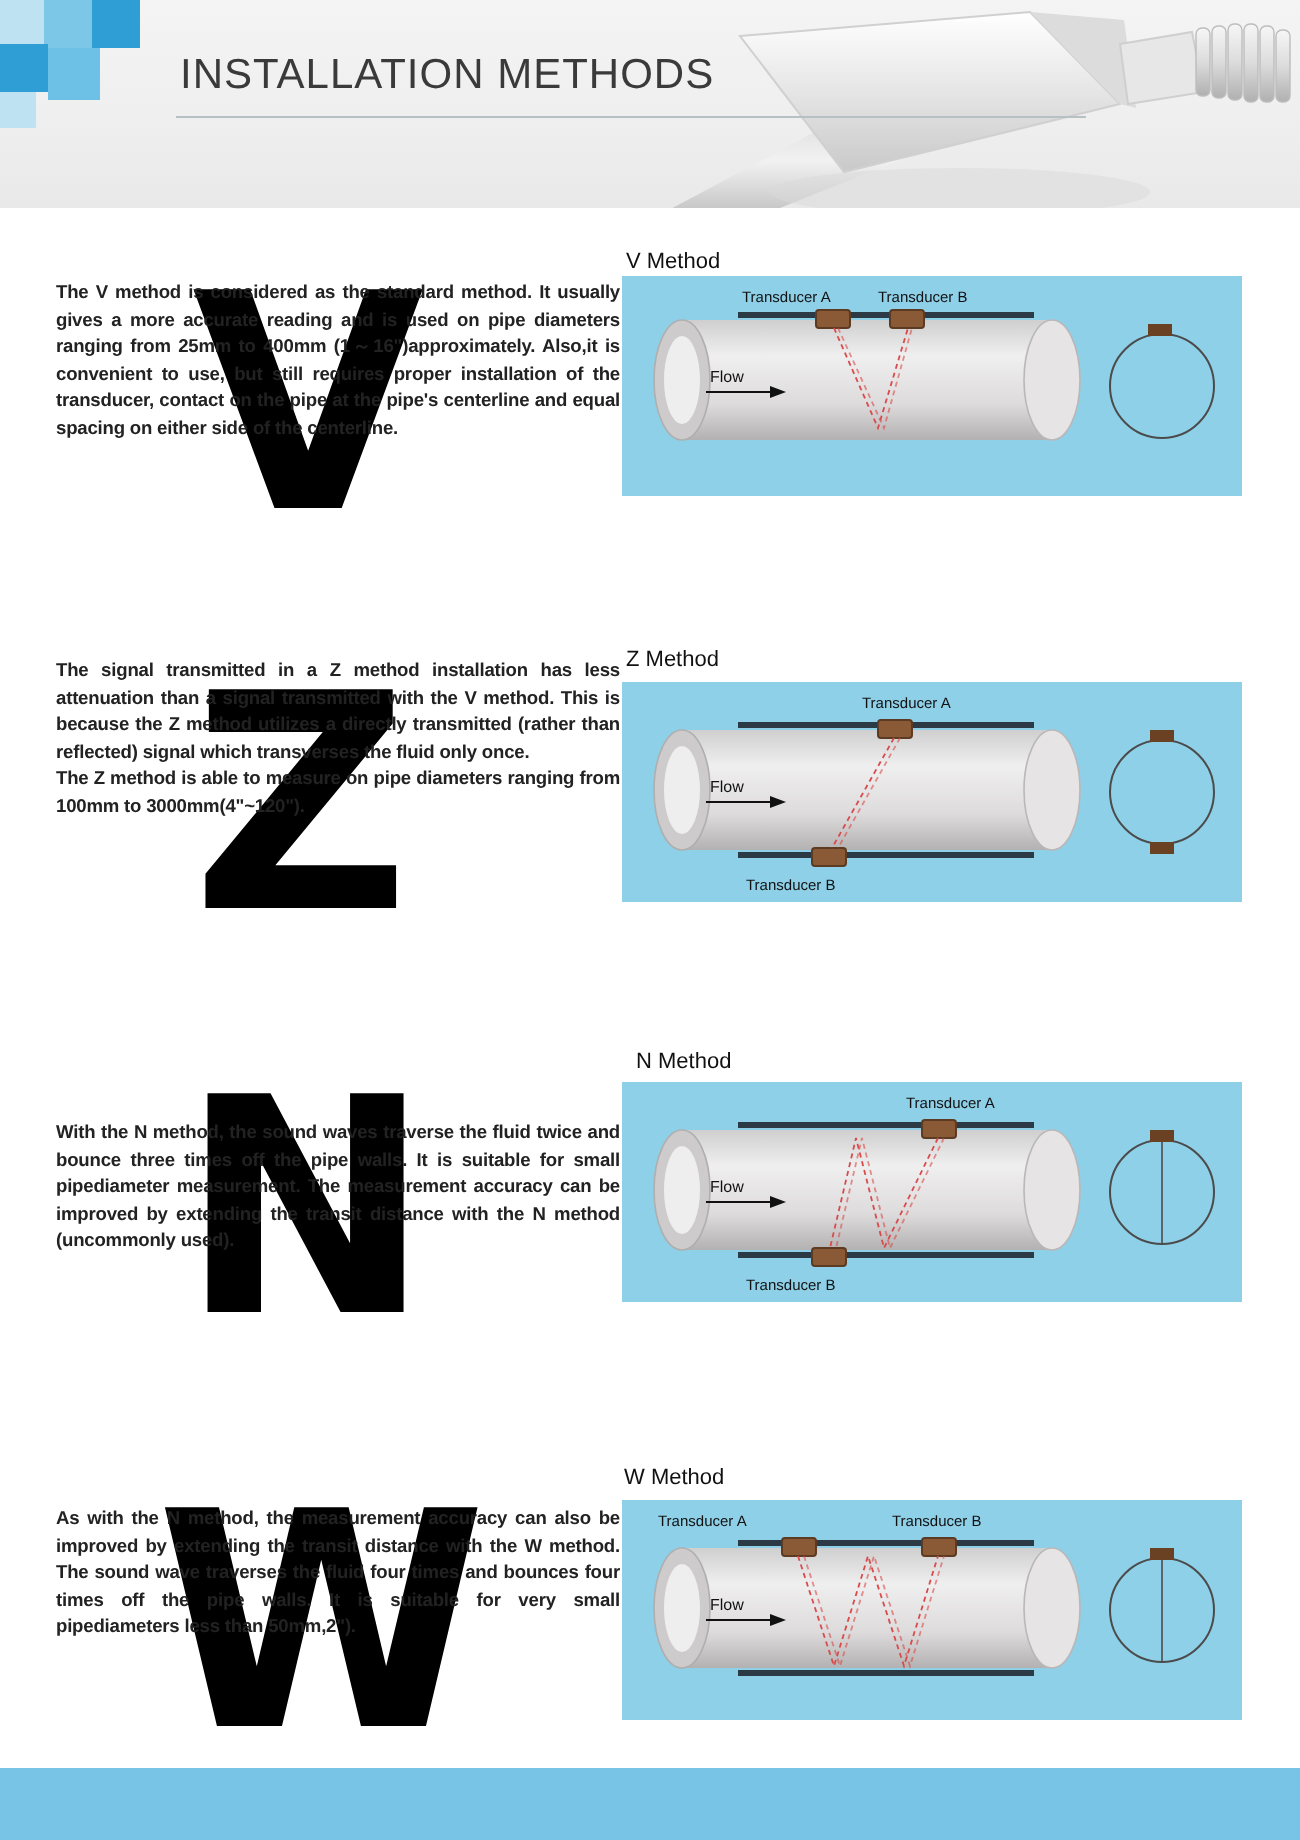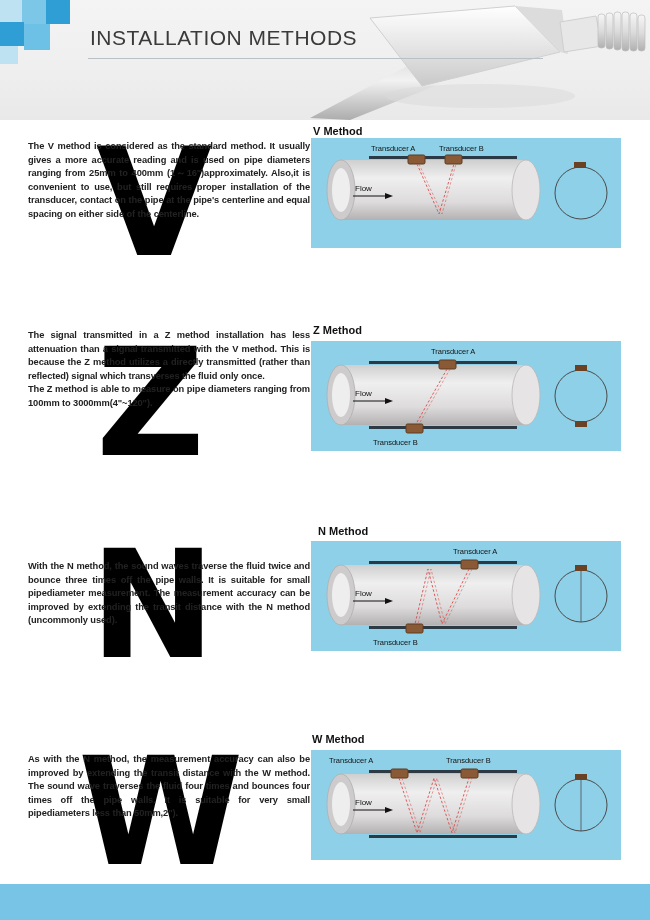--- a/index.html
+++ b/index.html
@@ -13,21 +13,21 @@
     font-family: "Liberation Sans", sans-serif;
     position: relative;
     overflow: hidden;
   }
 
   
   .header {
     position: absolute;
     left: 0; top: 0;
     width: 650px;
-    height: 120px;
+    height: 104px;
     background: linear-gradient(180deg, #f4f4f4 0%, #efefef 55%, #e9e9e9 100%);
     overflow: hidden;
   }
   .header-rule {
     position: absolute;
     left: 88px; top: 58px;
     width: 455px; height: 1px;
     background: #b9c0c4;
   }
   .page-title {
@@ -62,21 +62,21 @@
     font-size: 9.3px;
     line-height: 13.6px;
     color: #222;
     text-align: justify;
     font-weight: bold;
     letter-spacing: -0.1px;
   }
   .sec-label {
     position: absolute;
     font-size: 11px;
-    font-weight: bold;
+    font-weight: normal;
     color: #111;
   }
   .ghost {
     position: absolute;
     font-size: 150px;
     font-weight: bold;
     color: #000;
     line-height: 1;
     font-family: "DejaVu Sans", sans-serif;
     user-select: none;

